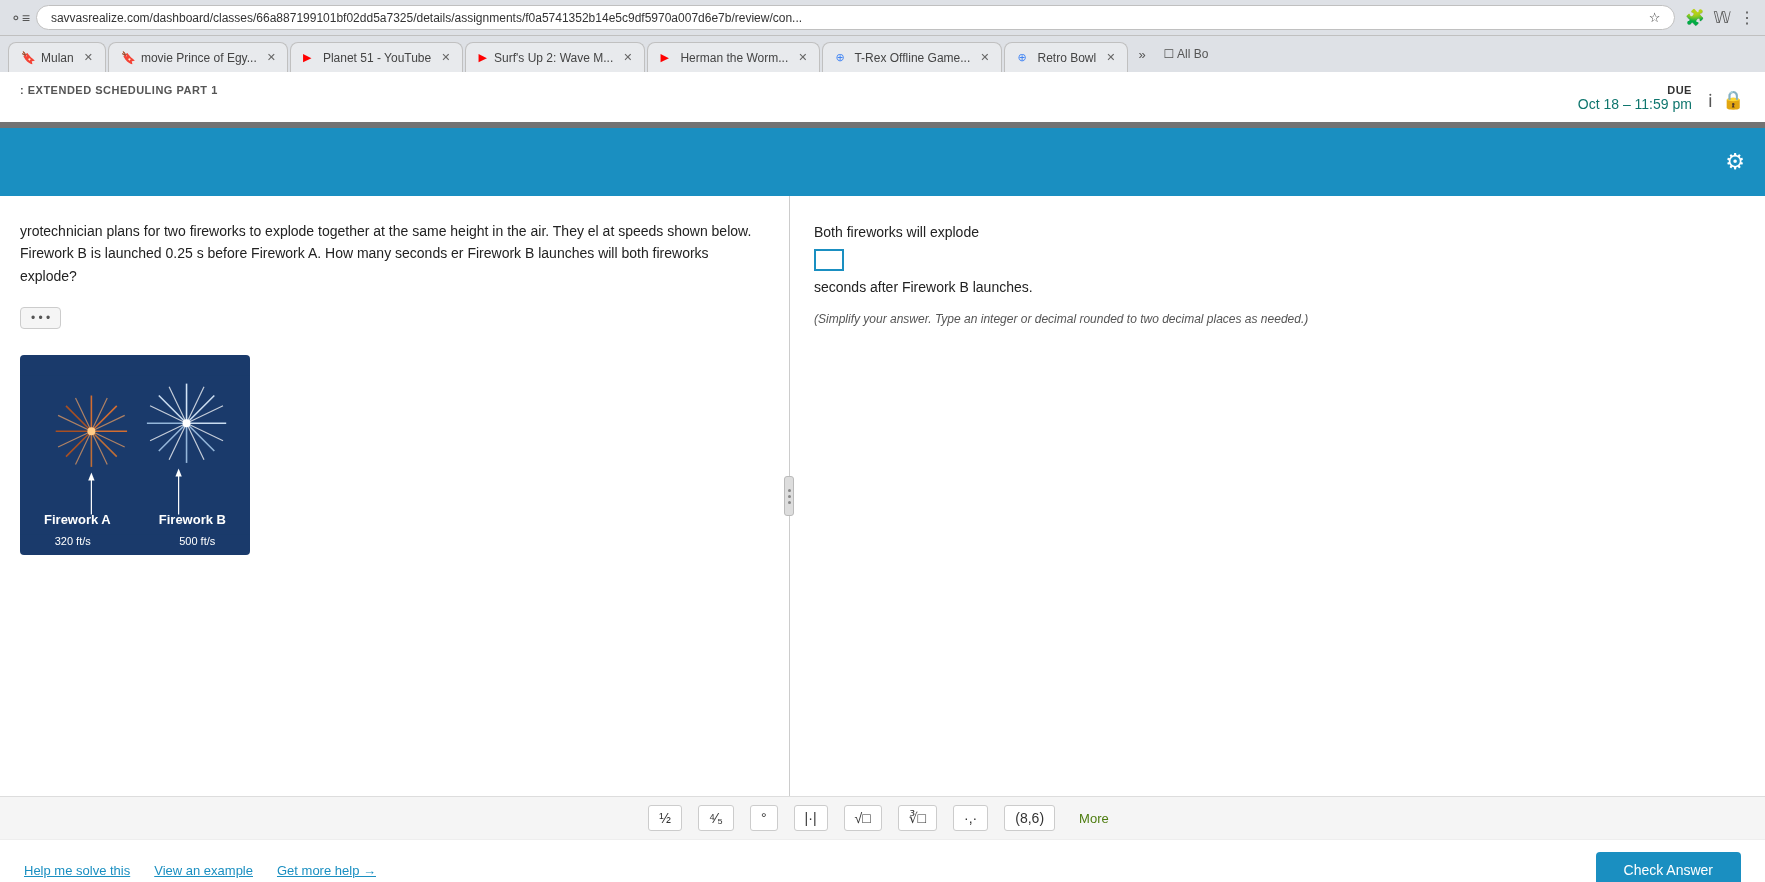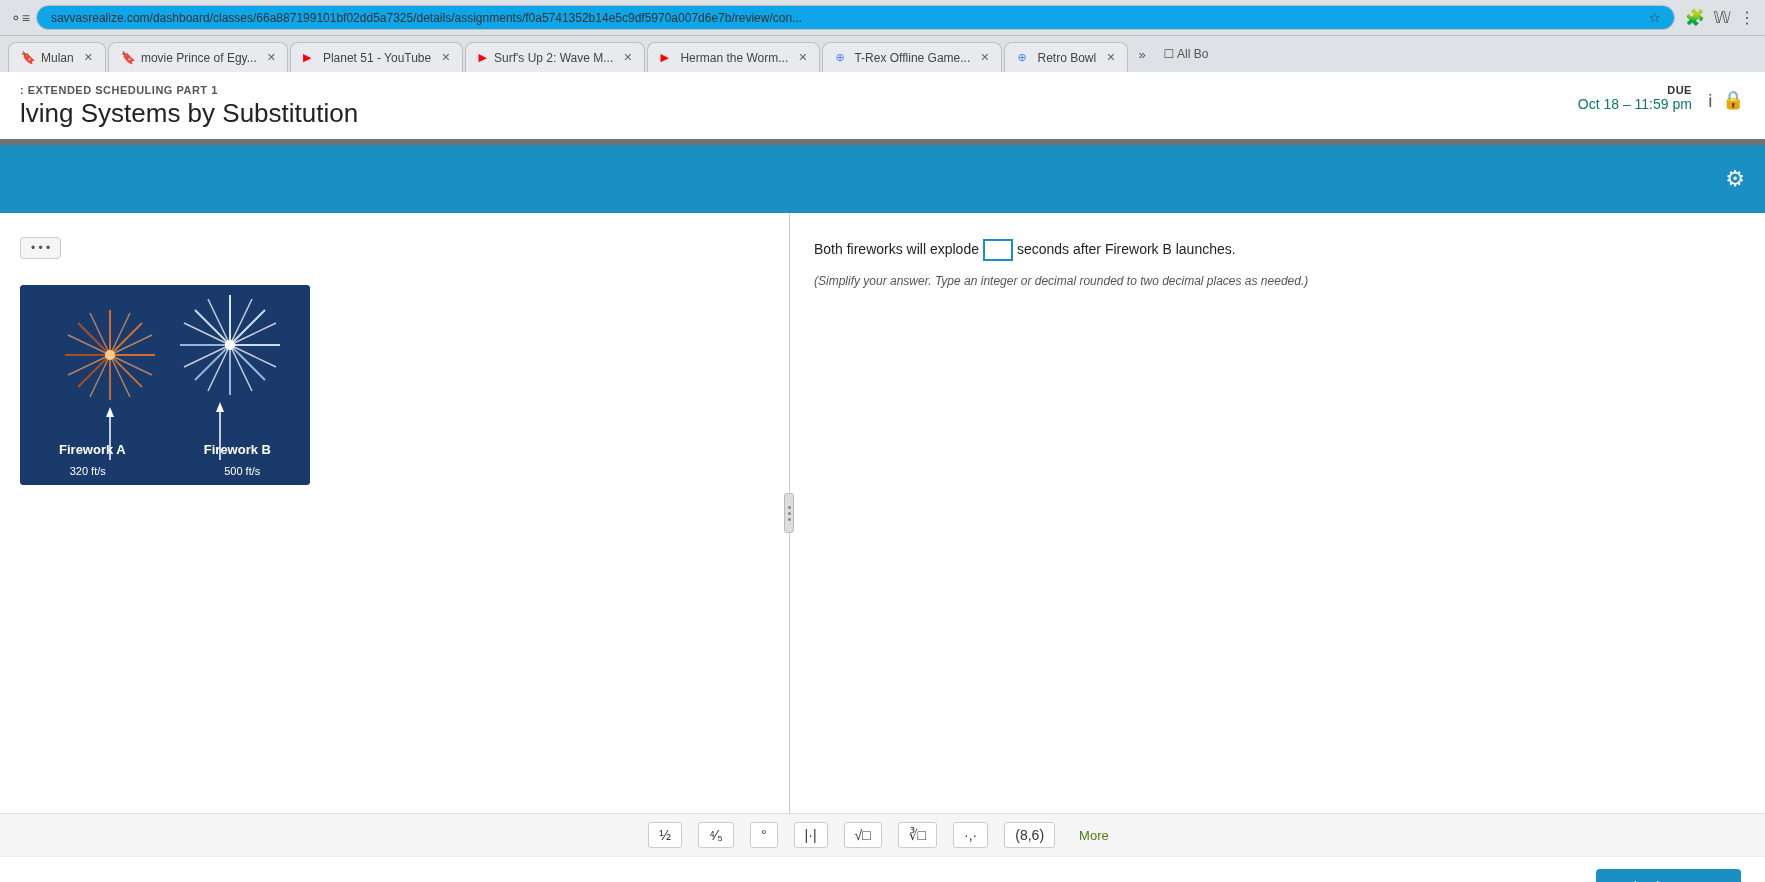--- a/index.html
+++ b/index.html
@@ -10,21 +10,21 @@
       background: #dee1e6;
       height: 36px;
       display: flex;
       align-items: center;
       padding: 0 10px;
       border-bottom: 1px solid #c0c0c0;
     }
     .browser-icon { font-size: 14px; color: #555; margin-right: 6px; }
     .address-bar {
       flex: 1;
-      background: #0ea5e9;
+      background: #ffffff;
       border-radius: 20px;
       padding: 4px 14px;
       font-size: 13px;
       color: #333;
       display: flex;
       align-items: center;
       gap: 8px;
       border: 1px solid #c0c0c0;
     }
     .address-text { flex: 1; font-size: 12px; color: #333; }
@@ -144,21 +144,21 @@
       border-radius: 4px;
       padding: 3px 10px;
       font-size: 12px;
       color: #555;
       cursor: pointer;
       display: inline-block;
       margin-bottom: 16px;
     }
 
     .firework-image {
-      width: 290px;
+      width: 230px;
       height: 200px;
       background: #1a3a6b;
       border-radius: 4px;
       position: relative;
       overflow: hidden;
       margin-top: 10px;
     }
     .firework-label-row {
       position: absolute;
       bottom: 28px;
@@ -184,27 +184,28 @@
 
     
     .firework-svg {
       position: absolute;
       top: 0; left: 0;
       width: 100%; height: 100%;
     }
 
     .answer-line {
       display: flex;
-      align-items: center;
+      align-items: flex-start;
       flex-wrap: wrap;
       font-size: 14px;
       color: #222;
       line-height: 1.8;
       margin-bottom: 10px;
       gap: 4px;
+      flex-direction: column;
     }
     .answer-input-box {
       display: inline-block;
       border: 2px solid #1a8fc1;
       width: 30px;
       height: 22px;
       vertical-align: middle;
       background: white;
     }
     .answer-instruction {
@@ -335,41 +336,43 @@
     <span>Retro Bowl</span>
     <span class="close-x">✕</span>
   </div>
   <div class="tabs-overflow">»</div>
   <div class="tabs-all-bookmarks">☐ All Bo</div>
 </div>
 
 <div class="page-header">
   <div class="header-left">
     <div class="assignment-label">: EXTENDED SCHEDULING PART 1</div>
-    <div class="assignment-title">lving Systems by Substitution</div>
   </div>
   <div class="header-right">
     <div class="due-section">
       <div class="due-label">DUE</div>
       <div class="due-date">Oct 18 – 11:59 pm</div>
     </div>
     <div class="header-icons">
       <span class="header-icon">ℹ</span>
       <span class="header-icon">🔒</span>
     </div>
   </div>
 </div>
 
 <div class="blue-banner">
   <span class="settings-icon-white">⚙</span>
 </div>
 
 <div class="main-content">
 
   <div class="question-panel">
+    <div class="question-text">yrotechnician plans for two fireworks to explode together at the same height in the air. They
+el at speeds shown below. Firework B is launched 0.25 s before Firework A. How many seconds
+er Firework B launches will both fireworks explode?</div>
 
     <div class="expand-btn">• • •</div>
 
     
     <div class="firework-image">
       <svg class="firework-svg" viewBox="0 0 290 200">
 
         <rect width="290" height="200" fill="#1a3a6b"></rect>
 
         <g transform="translate(90, 70)">

